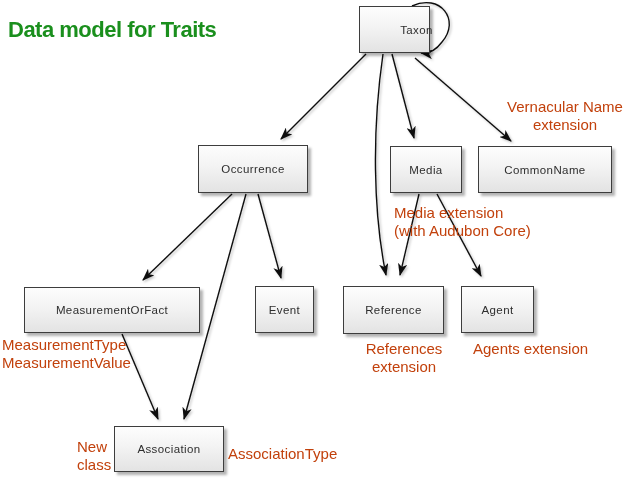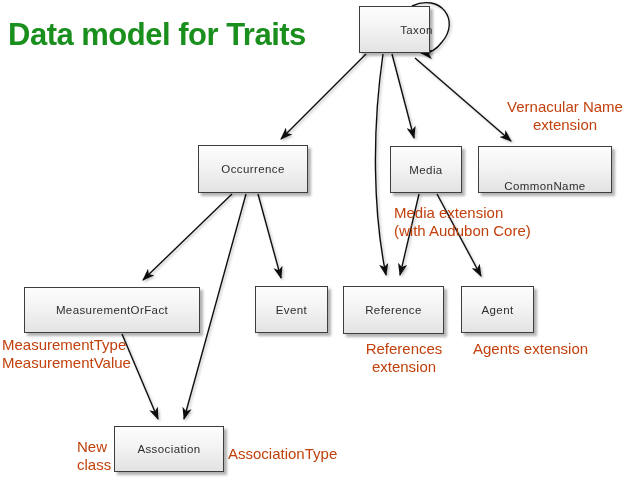--- a/index.html
+++ b/index.html
@@ -12,21 +12,21 @@
     position: relative;
     width: 638px;
     height: 478px;
     background: #ffffff;
     overflow: hidden;
   }
   .title {
     position: absolute;
     left: 8px;
     top: 17px;
-    font-size: 31px;
+    font-size: 22px;
     font-weight: 700;
     letter-spacing: -0.5px;
     color: #1a8f1d;
     white-space: nowrap;
   }
   .edges-svg {
     position: absolute;
     left: 0;
     top: 0;
   }
@@ -90,29 +90,29 @@
   </div>
 
   <div class="node" style="left:198px; top:145px; width:110px; height:48px;">
     <span>Occurrence</span>
   </div>
 
   <div class="node" style="left:390px; top:146px; width:72px; height:47px;">
     <span>Media</span>
   </div>
 
-  <div class="node" style="left:478px; top:146px; width:134px; height:47px;align-items:flex-end;">
+  <div class="node" style="left:478px; top:146px; width:134px; height:47px;">
     <span>CommonName</span>
   </div>
 
   <div class="node" style="left:24px; top:287px; width:176px; height:46px;">
     <span>MeasurementOrFact</span>
   </div>
 
-  <div class="node" style="left:255px; top:286px; width:73px; height:47px;">
+  <div class="node" style="left:255px; top:286px; width:59px; height:47px;">
     <span>Event</span>
   </div>
 
   <div class="node" style="left:343px; top:286px; width:101px; height:48px;">
     <span>Reference</span>
   </div>
 
   <div class="node" style="left:461px; top:286px; width:73px; height:47px;">
     <span>Agent</span>
   </div>

